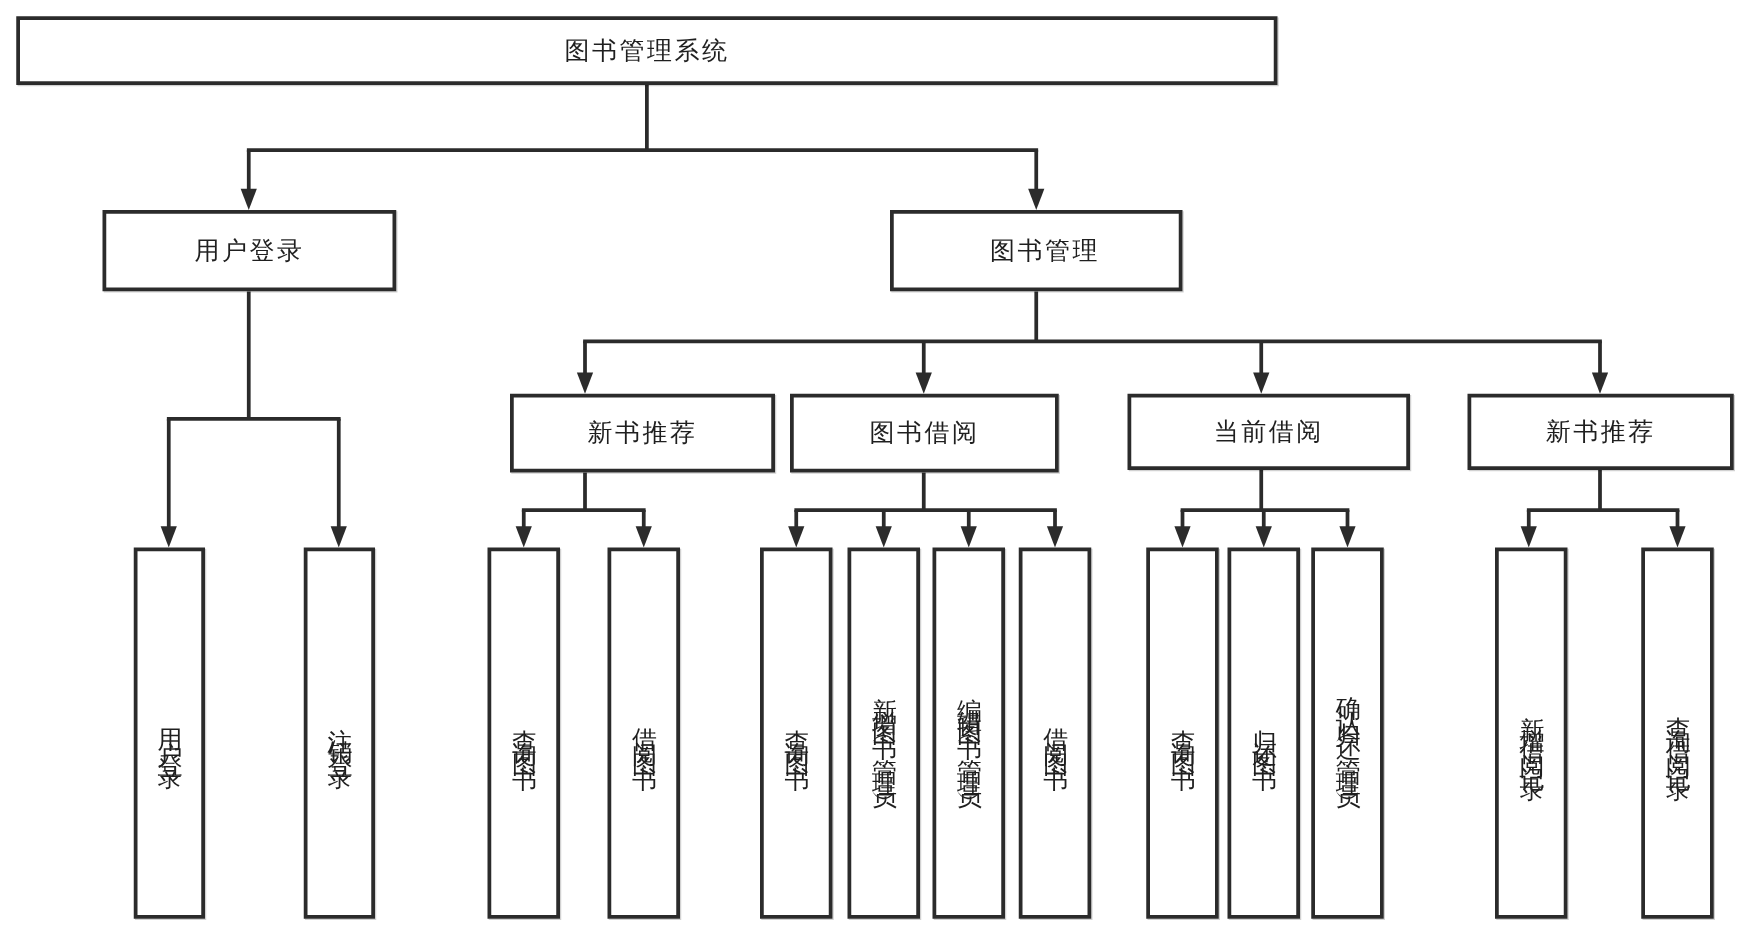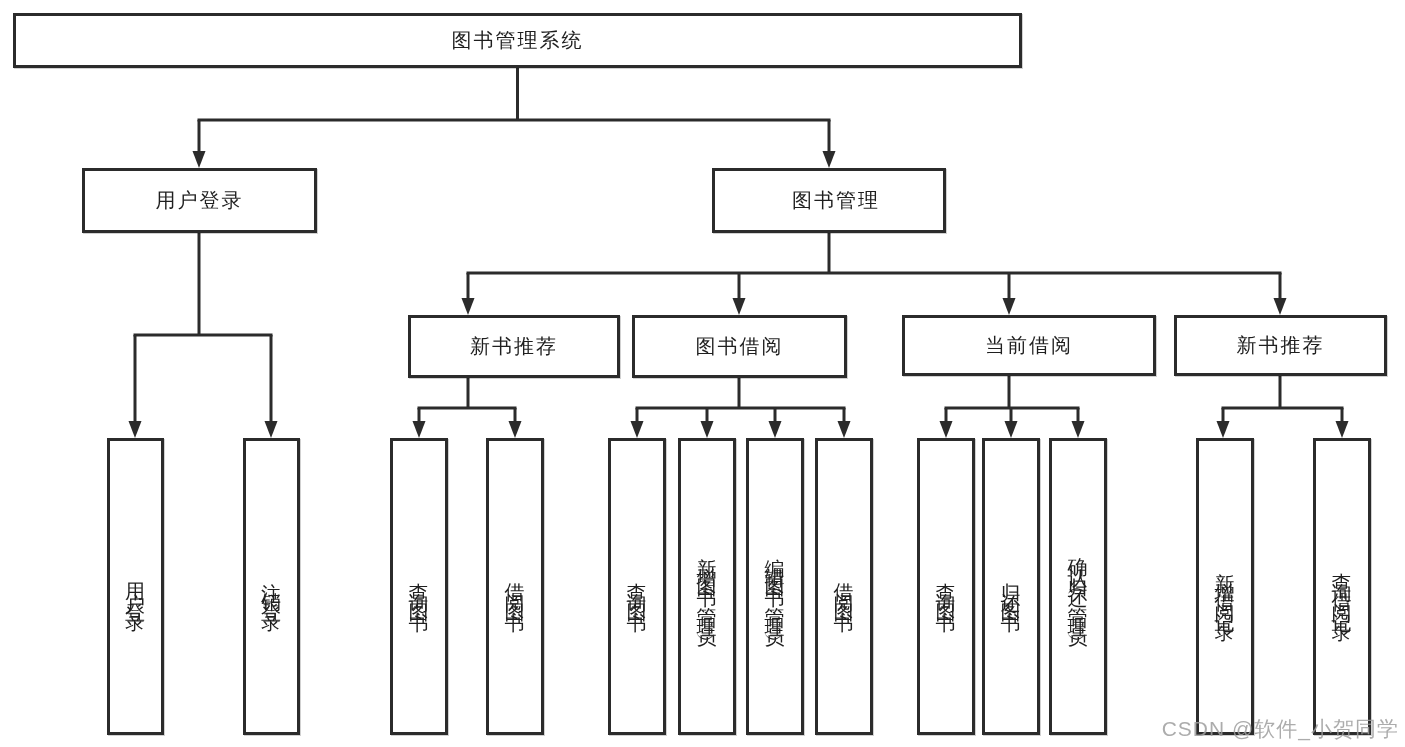--- a/index.html
+++ b/index.html
@@ -152,21 +152,21 @@
   <div class="node h" style="left:712px; top:168px; width:234px; height:65px;padding-left:14px;">
     <span>图书管理</span>
   </div>
 
   <div class="node h" style="left:362px; top:315px; width:212px; height:63px;margin-left:46px;">
     <span>新书推荐</span>
   </div>
   <div class="node h" style="left:632px; top:315px; width:215px; height:63px;">
     <span>图书借阅</span>
   </div>
-  <div class="node h" style="left:902px; top:315px; width:254px; height:61px;">
+  <div class="node h" style="left:902px; top:315px; width:226px; height:61px;">
     <span>当前借阅</span>
   </div>
   <div class="node h" style="left:1174px; top:315px; width:213px; height:61px;">
     <span>新书推荐</span>
   </div>
 
   <div class="node v" style="left:107px; top:438px; width:57px; height:297px;">
     <span>用户登录</span>
   </div>
   <div class="node v" style="left:243px; top:438px; width:57px; height:297px;">
@@ -203,15 +203,14 @@
     <span>确认归还（管理员）</span>
   </div>
 
   <div class="node v" style="left:1196px; top:438px; width:58px; height:297px;">
     <span>新增借阅记录</span>
   </div>
   <div class="node v" style="left:1313px; top:438px; width:58px; height:297px;">
     <span>查询借阅记录</span>
   </div>
 
-  <div id="watermark">CSDN @软件_小贺同学</div>
 
 </div>
 
 </body></html>

